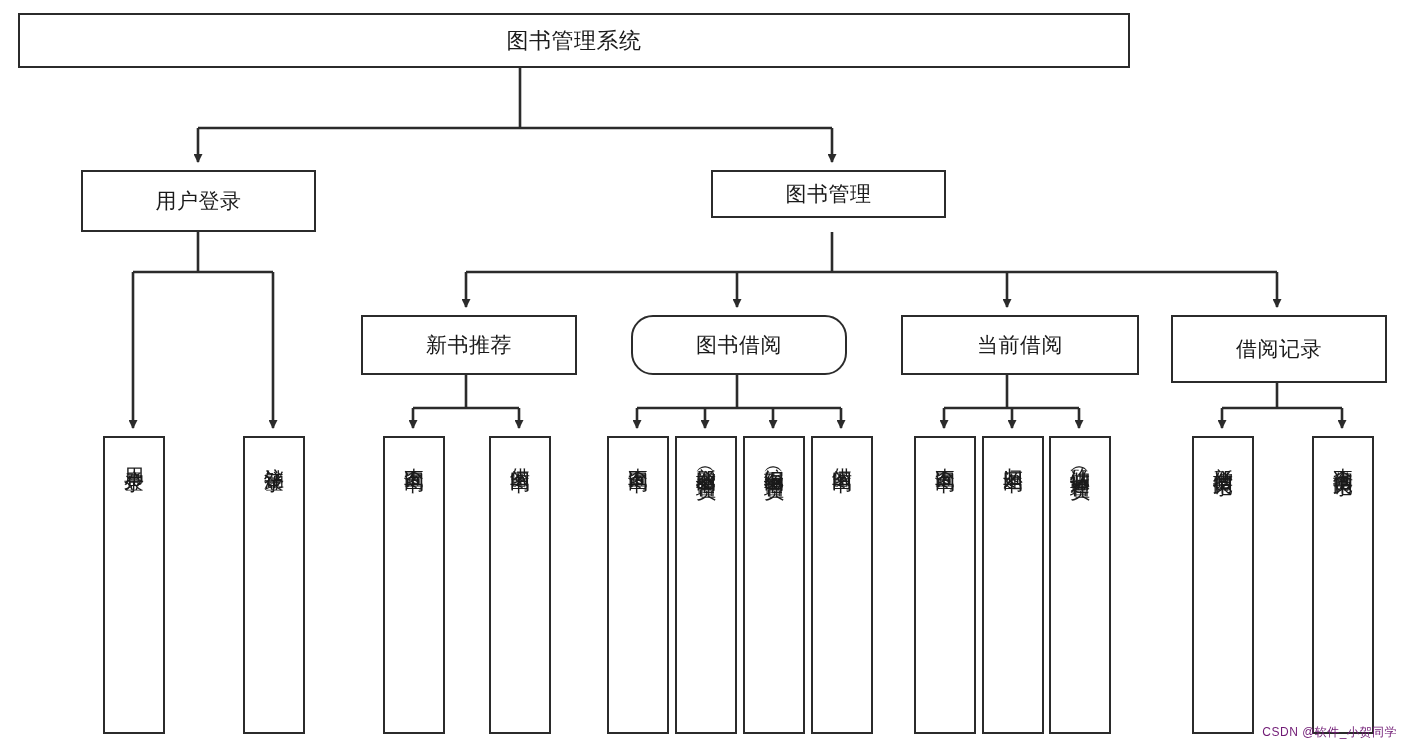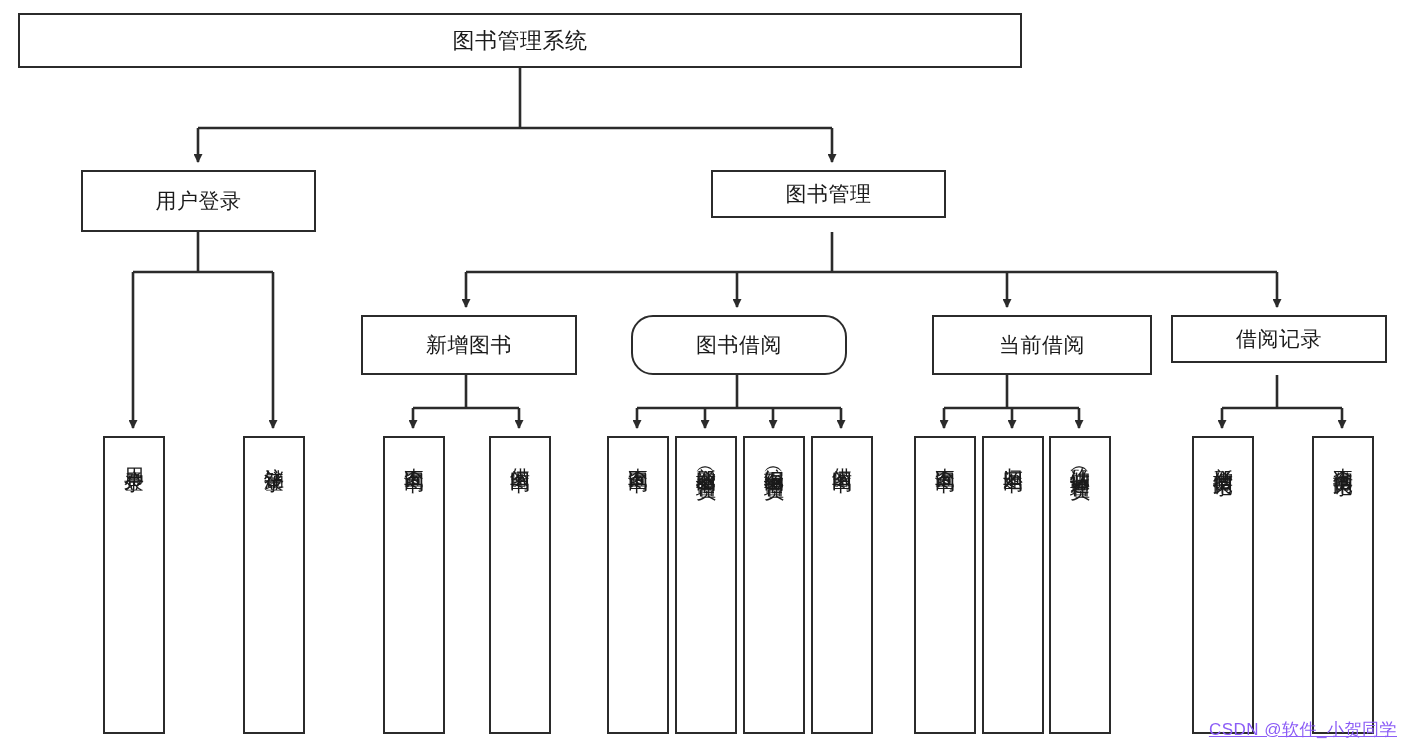--- a/index.html
+++ b/index.html
@@ -57,26 +57,25 @@
     white-space: normal;
     max-height: 100%;
   }
   .node.root .node-label {
     font-size: 22px;
   }
   #watermark {
     position: absolute;
     right: 8px;
     bottom: 6px;
-    font-size: 17px;
-    color: #8b5cf6;
+    font-size: 12px;
+    color: #701a75;
     letter-spacing: 0.5px;
     z-index: 5;
     white-space: nowrap;
-    text-decoration: underline;
   }
 </style>
 </head>
 <body>
 
 <div id="diagram-canvas">
 
   <svg id="connector-layer" viewBox="0 0 1405 747" xmlns="http://www.w3.org/2000/svg">
     <defs>
       <marker id="arrowhead" markerWidth="9" markerHeight="9" refX="8" refY="4.5" orient="auto" markerUnits="userSpaceOnUse">
@@ -120,41 +119,41 @@
       <path d="M1012,408 L1012,428" marker-end="url(#arrowhead)"></path>
       <path d="M1079,408 L1079,428" marker-end="url(#arrowhead)"></path>
 
       <path d="M1277,375 L1277,408"></path>
       <path d="M1222,408 L1342,408"></path>
       <path d="M1222,408 L1222,428" marker-end="url(#arrowhead)"></path>
       <path d="M1342,408 L1342,428" marker-end="url(#arrowhead)"></path>
     </g>
   </svg>
 
-  <div class="node root" style="left:18px; top:13px; width:1004px; height:55px;">
+  <div class="node root" style="left:18px; top:13px; width:1112px; height:55px;">
     <span class="node-label">图书管理系统</span>
   </div>
 
   <div class="node" style="left:81px; top:170px; width:235px; height:62px;">
     <span class="node-label">用户登录</span>
   </div>
   <div class="node" style="left:711px; top:170px; width:235px; height:48px;">
     <span class="node-label">图书管理</span>
   </div>
 
   <div class="node" style="left:361px; top:315px; width:216px; height:60px;">
-    <span class="node-label">新增图书</span>
+    <span class="node-label">新书推荐</span>
   </div>
   <div class="node" style="left:631px; top:315px; width:216px; height:60px;border-radius:22px;">
     <span class="node-label">图书借阅</span>
   </div>
-  <div class="node" style="left:932px; top:315px; width:220px; height:60px;">
+  <div class="node" style="left:901px; top:315px; width:238px; height:60px;">
     <span class="node-label">当前借阅</span>
   </div>
-  <div class="node" style="left:1171px; top:315px; width:216px; height:48px;">
+  <div class="node" style="left:1171px; top:315px; width:216px; height:68px;">
     <span class="node-label">借阅记录</span>
   </div>
 
   <div class="node leaf" style="left:103px; top:436px; width:62px; height:298px;">
     <span class="node-label">用户登录</span>
   </div>
   <div class="node leaf" style="left:243px; top:436px; width:62px; height:298px;">
     <span class="node-label">注销登录</span>
   </div>
 

